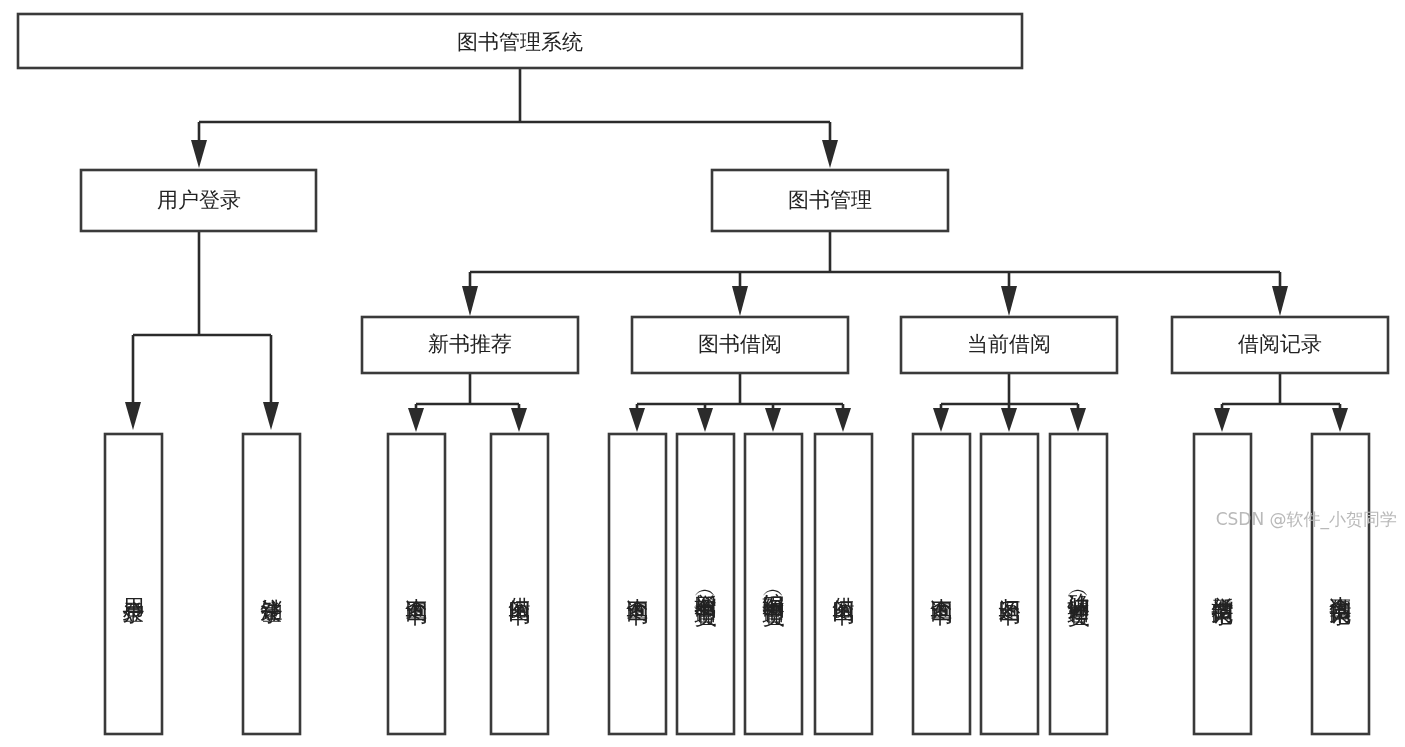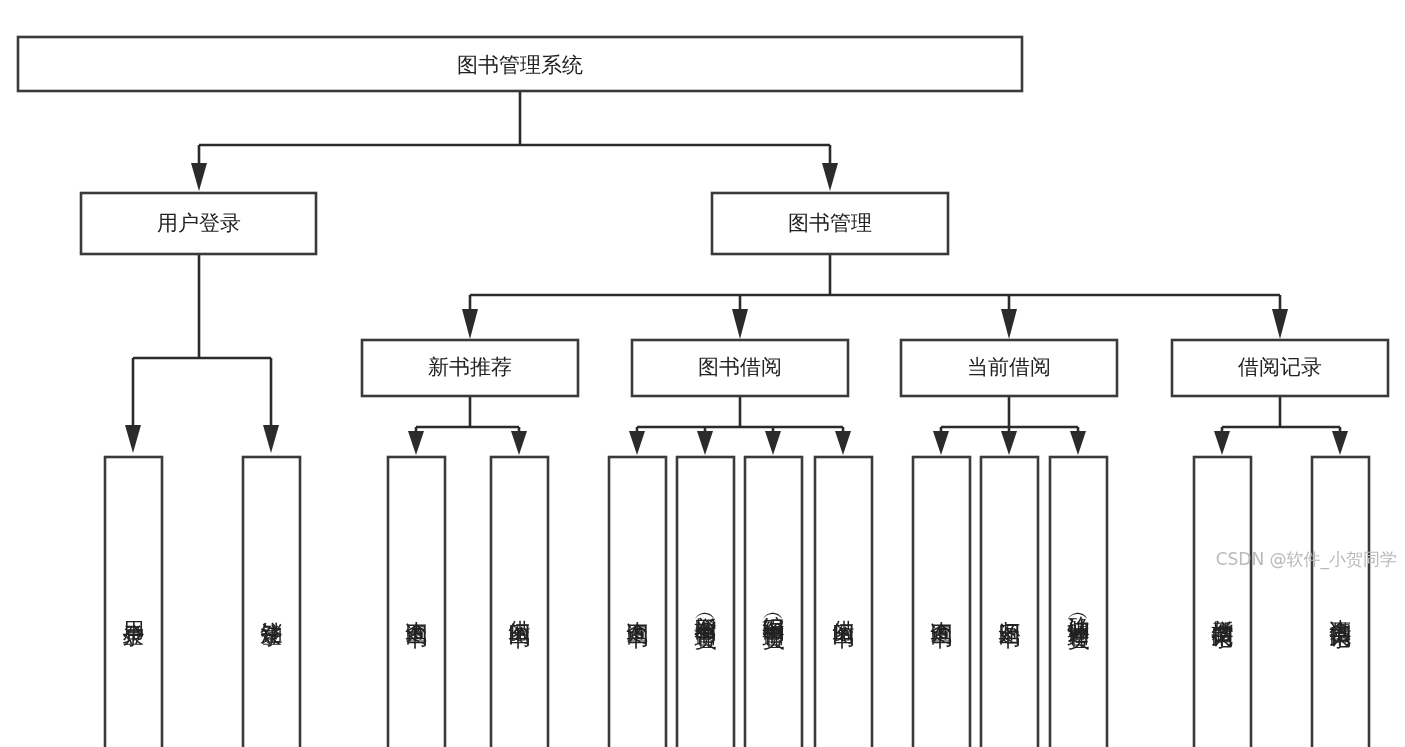--- a/index.html
+++ b/index.html
@@ -11,21 +11,20 @@
     width: 1405px;
     height: 747px;
     font-family: "DejaVu Sans", "Liberation Sans", sans-serif;
     overflow: hidden;
   }
   #diagram-root {
     position: relative;
     width: 1405px;
     height: 550px;
     background: #ffffff;
-    margin-top: 23px;
   }
   svg#flow-svg {
     position: absolute;
     left: 0;
     top: 0;
     width: 1405px;
     height: 747px;
     display: block;
   }
   .node-box {
@@ -66,21 +65,21 @@
     white-space: nowrap;
     display: flex;
     align-items: center;
     justify-content: center;
     pointer-events: none;
     user-select: none;
   }
   #watermark {
     position: absolute;
     right: 8px;
-    bottom: 2px;
+    bottom: 19px;
     font-family: "DejaVu Sans", "Liberation Sans", sans-serif;
     font-size: 17px;
     color: #b9b9b9;
     white-space: nowrap;
     user-select: none;
   }
 </style>
 </head>
 <body>
 

